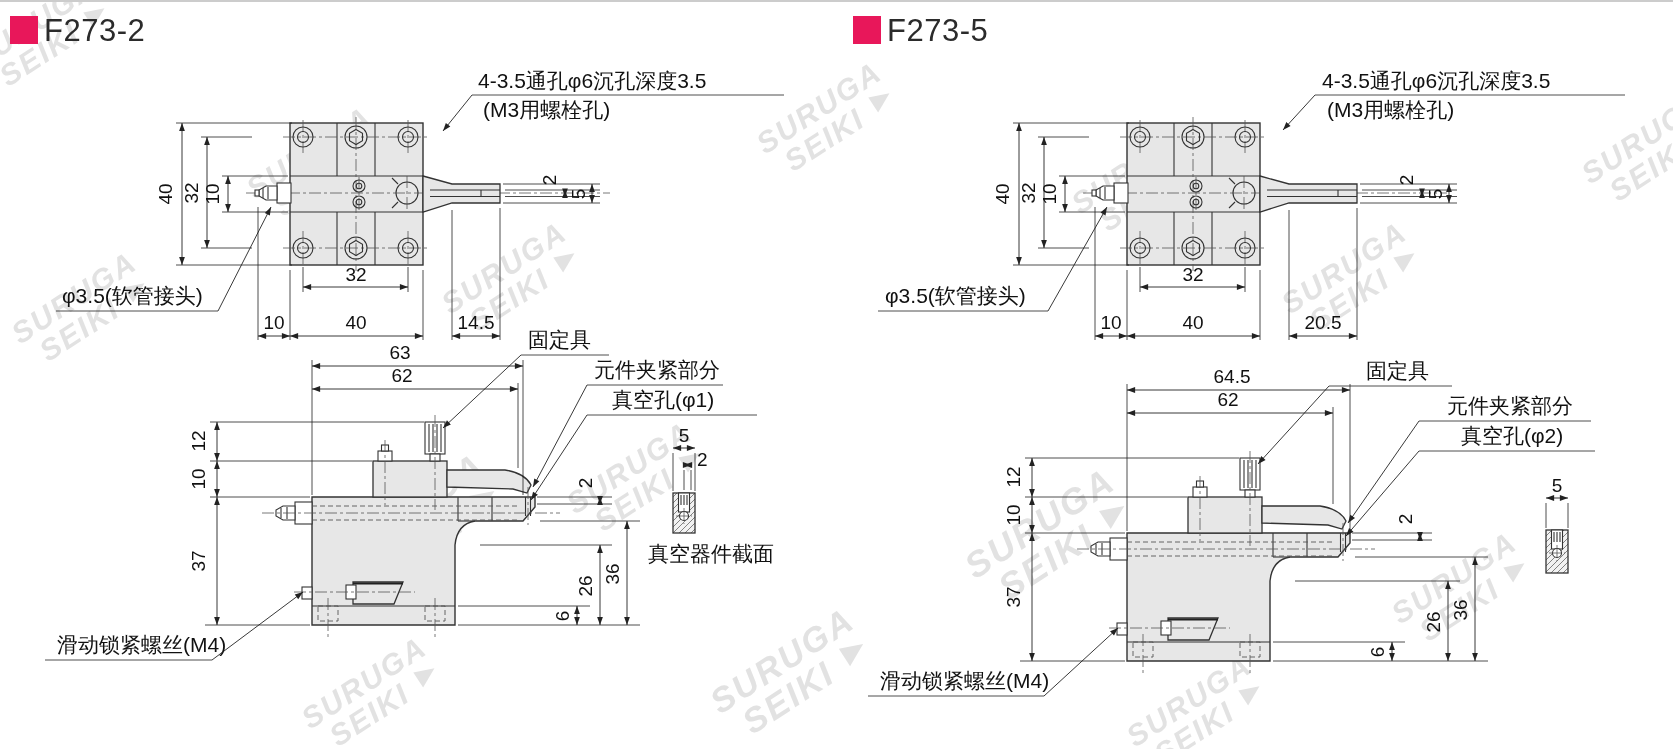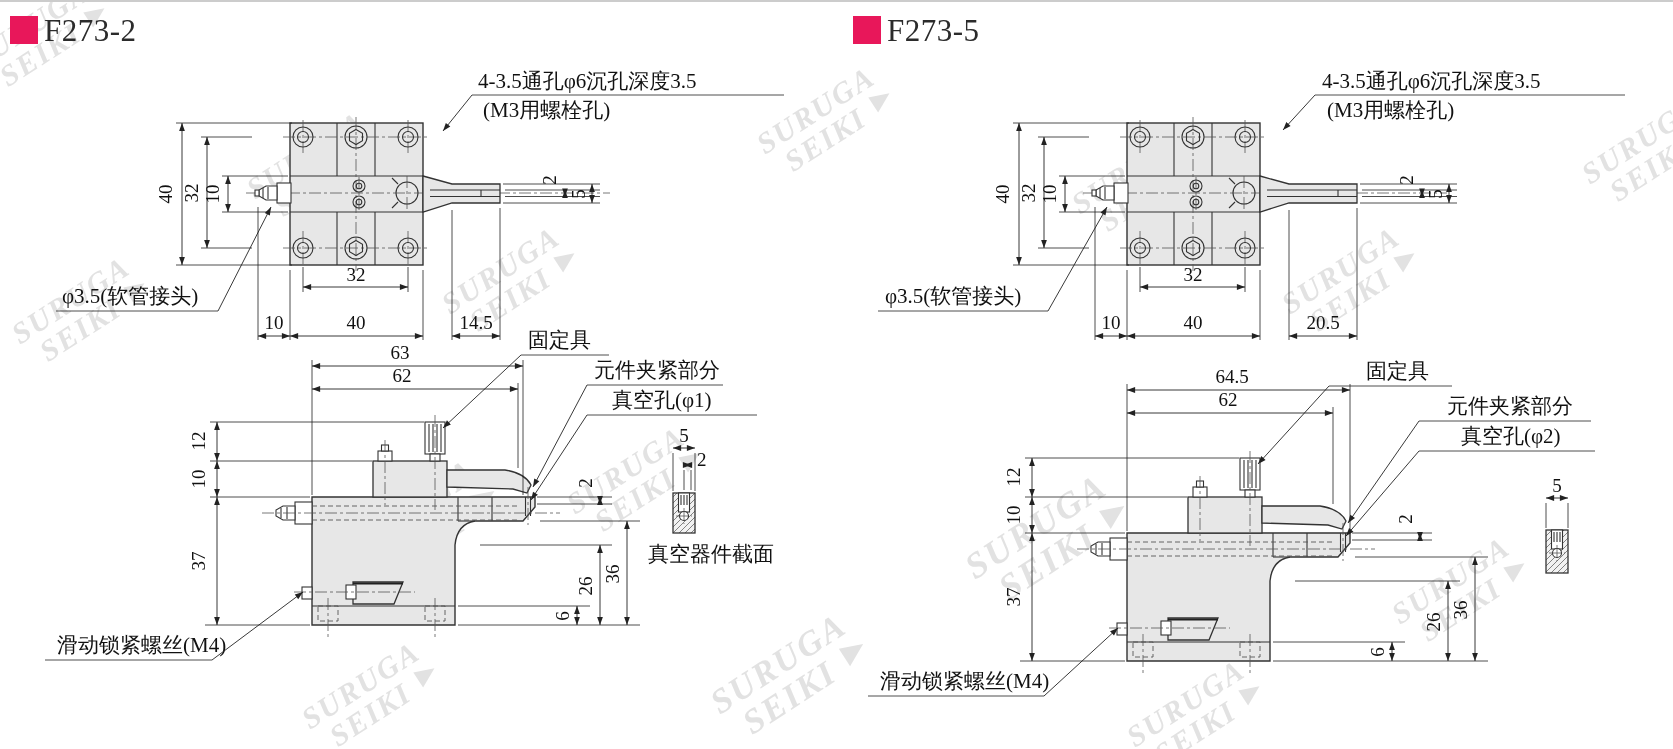--- a/index.html
+++ b/index.html
@@ -1,17 +1,17 @@
 <!DOCTYPE html>
 <html><head>
 <meta charset="utf-8">
 <style>
   html,body{margin:0;padding:0;background:#fff;}
   .page{position:relative;width:1673px;height:749px;background:#ffffff;overflow:hidden;
-        font-family:Liberation Serif, serif;}
+        font-family:Liberation Sans, sans-serif;}
   svg{display:block;}
   .outline{fill:#e7e7e7;stroke:#333;stroke-width:1.4;stroke-linejoin:miter;}
   .part{fill:#e7e7e7;stroke:#333;stroke-width:1.3;}
   .white{fill:#ffffff;stroke:#333;stroke-width:1.1;}
   .thin{fill:none;stroke:#333;stroke-width:1.1;}
   .bold{fill:none;stroke:#222;stroke-width:2.2;}
   .cl{fill:none;stroke:#555;stroke-width:0.8;stroke-dasharray:12 3 3 3;}
   .hid{fill:none;stroke:#555;stroke-width:0.9;stroke-dasharray:5 3;}
   .dim{fill:none;stroke:#222;stroke-width:0.9;}
   .ext{fill:none;stroke:#222;stroke-width:0.8;}

